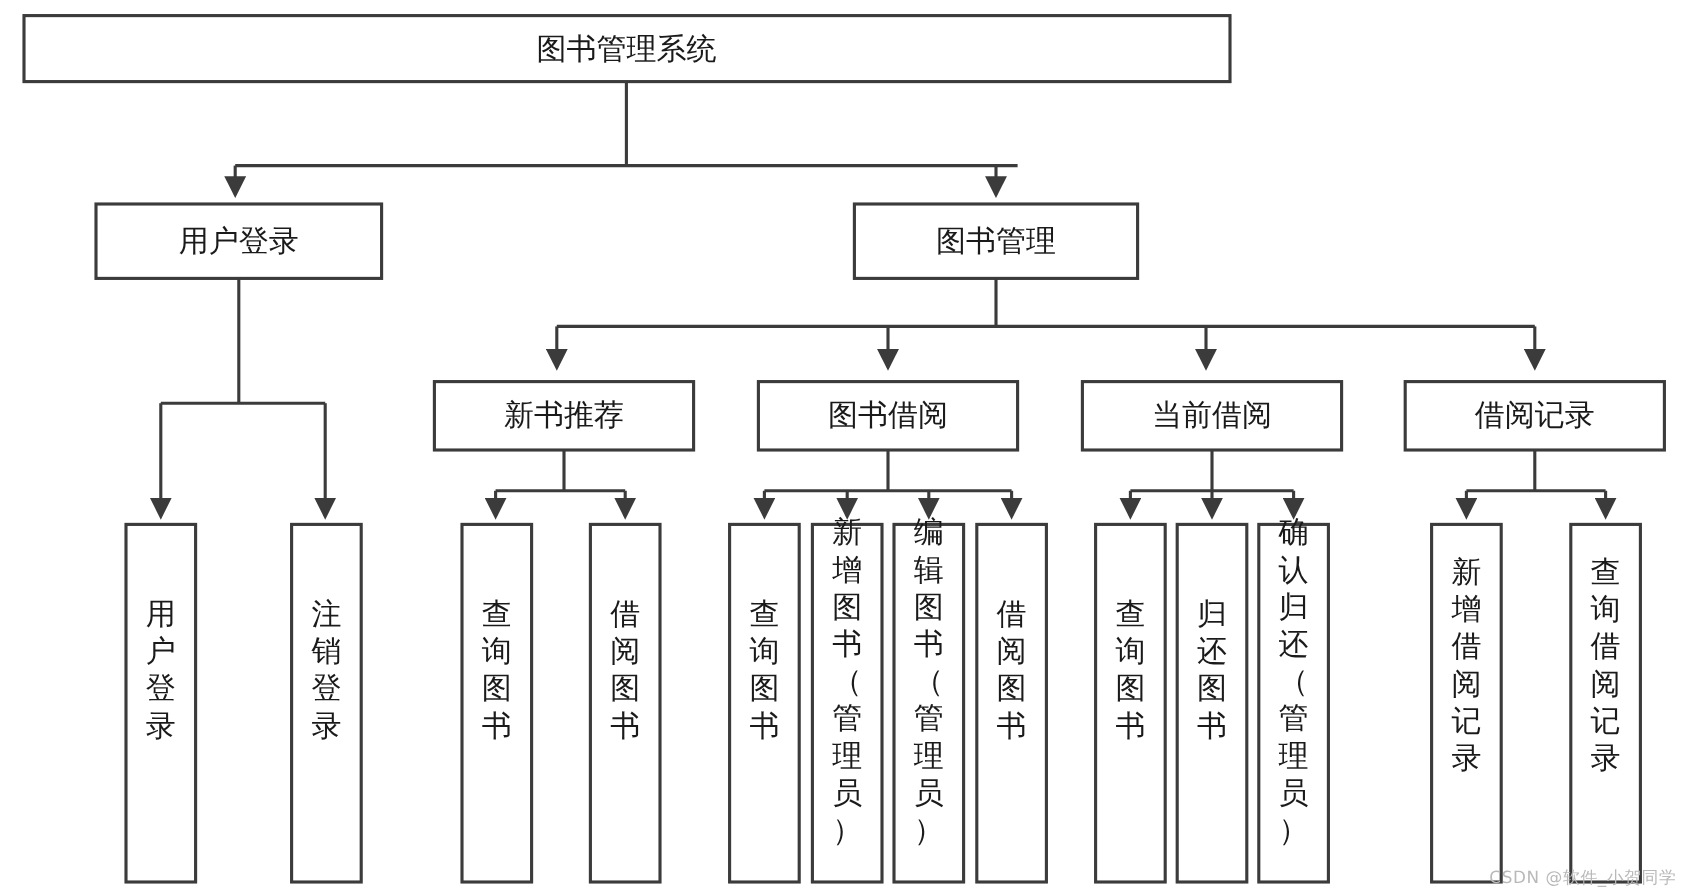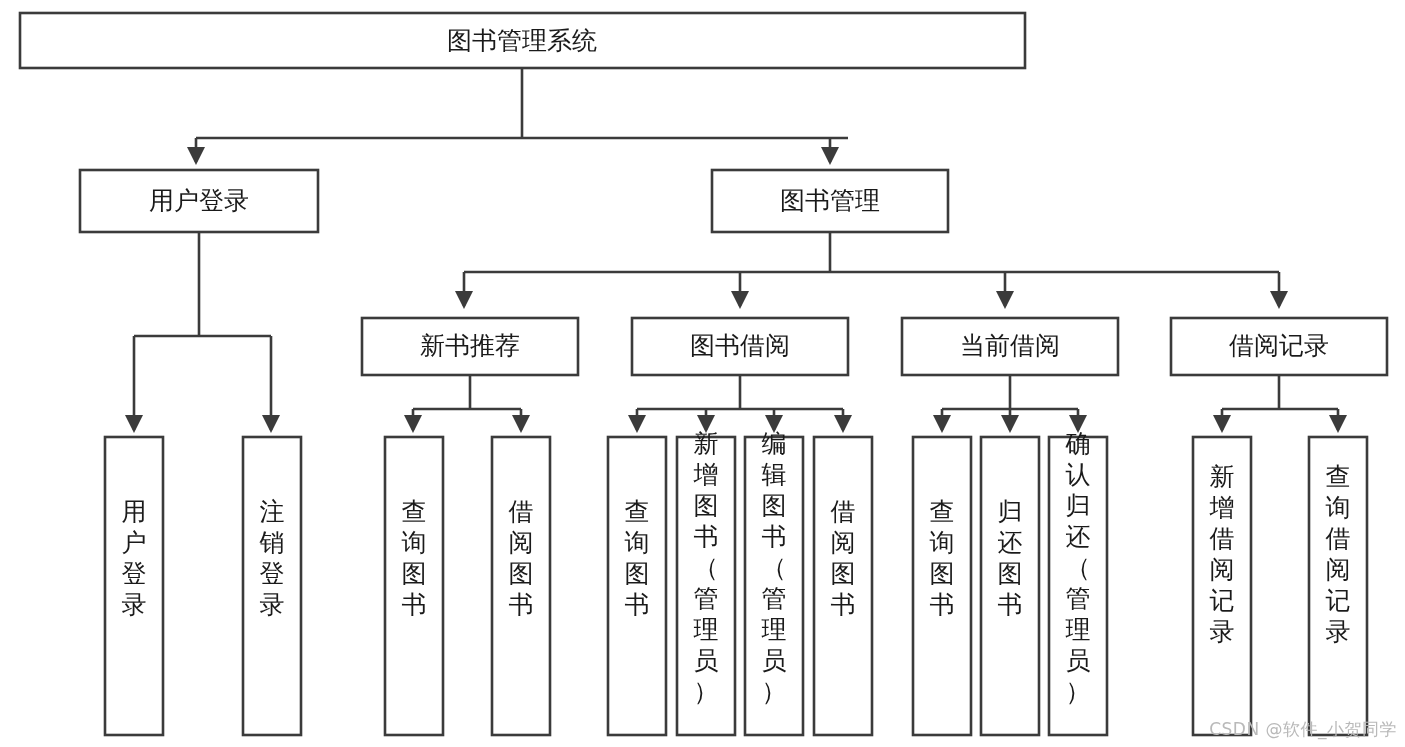--- a/index.html
+++ b/index.html
@@ -44,21 +44,21 @@
     stroke-width: 2.6;
     fill: none;
   }
   .arrow-head {
     fill: #3b3b3b;
   }
   .watermark {
     position: absolute;
     right: 8px;
     bottom: 6px;
-    font-size: 17px;
+    font-size: 14px;
     color: #b9b9b9;
     font-family: "DejaVu Sans", "Liberation Sans", sans-serif;
     white-space: nowrap;
     letter-spacing: 0.5px;
   }
 </style>
 </head>
 <body>
 
 <svg id="diagram" viewBox="0 0 1405 747">

